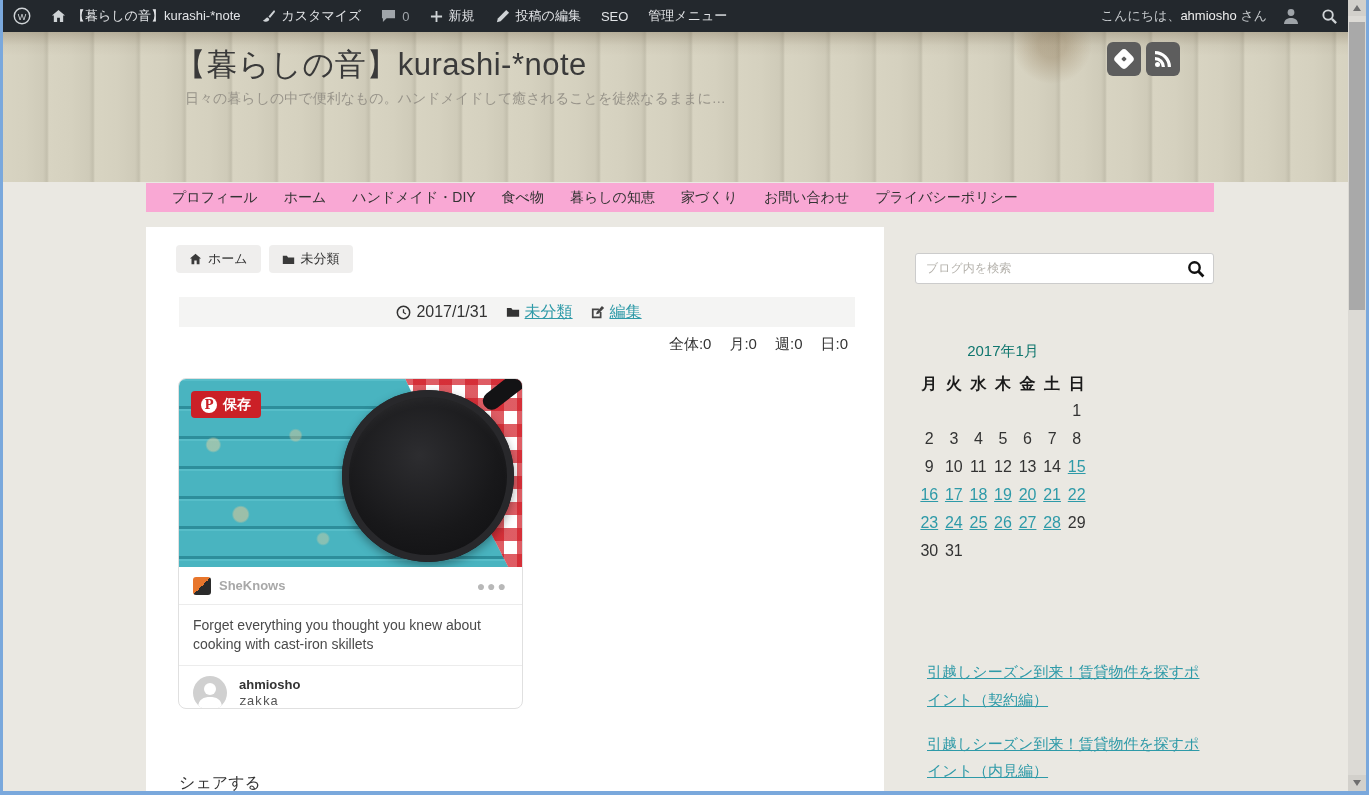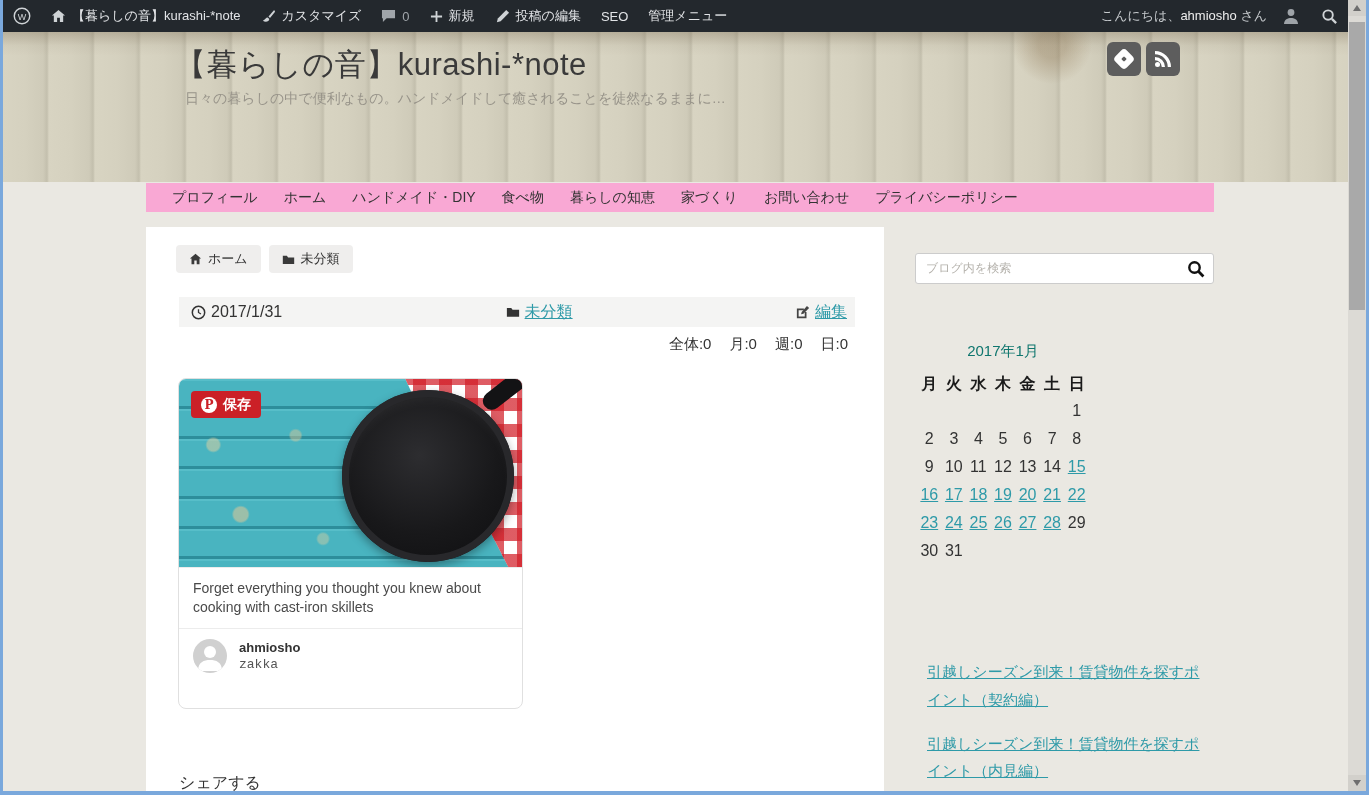--- a/index.html
+++ b/index.html
@@ -50,21 +50,21 @@
   
   .nav-bar { position:absolute; left:143px; top:151px; width:1068px; height:29px; background:#f9a8d4;
     display:flex; align-items:center; padding-left:13px; }
   .nav-item { font-size:14px; color:#333; padding:0 13px; cursor:pointer; white-space:nowrap; }
 
   
   .main-card { position:absolute; left:143px; top:195px; width:738px; height:600px; background:#fff; }
   .breadcrumbs { position:absolute; left:30px; top:18px; display:flex; gap:8px; }
   .crumb { display:flex; align-items:center; gap:6px; background:#efeeed; border-radius:4px; padding:5px 13px; font-size:13px; color:#333; cursor:pointer; }
   .date-bar { position:absolute; left:33px; top:70px; width:676px; height:30px; background:#f4f4f3;
-    display:flex; align-items:center; justify-content:space-between; padding-right:8px; font-size:16px; color:#333; }
+    display:flex; align-items:center; justify-content:center; gap:6px; padding-right:8px; font-size:16px; color:#333; }
   .date-bar .meta { display:flex; align-items:center; gap:5px; margin-left:12px; }
   a.teal, .teal-link { color:#2e9aa8; text-decoration:underline; cursor:pointer; }
   .stats-row { position:absolute; right:36px; top:108px; display:flex; gap:18px; font-size:15px; color:#333; }
 
   
   .pin-card { position:absolute; left:32px; top:151px; width:345px; height:331px; border:1px solid #e0e0e0; border-radius:8px; background:#fff; overflow:hidden; }
   .pin-img { position:relative; width:100%; height:188px; overflow:hidden;
     background:
       radial-gradient(circle at 18% 72%, rgba(224,200,150,0.55) 0 7px, rgba(224,200,150,0) 9px),
       radial-gradient(circle at 34% 30%, rgba(224,200,150,0.45) 0 5px, rgba(224,200,150,0) 7px),
@@ -307,20 +307,25 @@
       <div class="pin-card">
         <div class="pin-img">
           <div class="gingham"></div>
           <div class="pan-handle"></div>
           <div class="pan"></div>
           <button class="pin-save">
             <span class="pin-p">P</span>
             <span>保存</span>
           </button>
         </div>
+        <div class="pin-src">
+          <span class="sk-logo"></span>
+          <span class="pin-src-name">SheKnows</span>
+          <span class="pin-dots">●●●</span>
+        </div>
         <div class="pin-title">Forget everything you thought you knew about cooking with cast-iron skillets</div>
         <div class="pin-user">
           <span class="pin-avatar">
             <svg width="34" height="34" viewBox="0 0 34 34">
                 <circle cx="17" cy="13" r="6" fill="#fff"></circle>
                 <path d="M5 32 C5 23 11 21 17 21 C23 21 29 23 29 32 Z" fill="#fff"></path>
               </svg>
           </span>
           <span>
             <div class="pin-user-name">ahmiosho</div>

